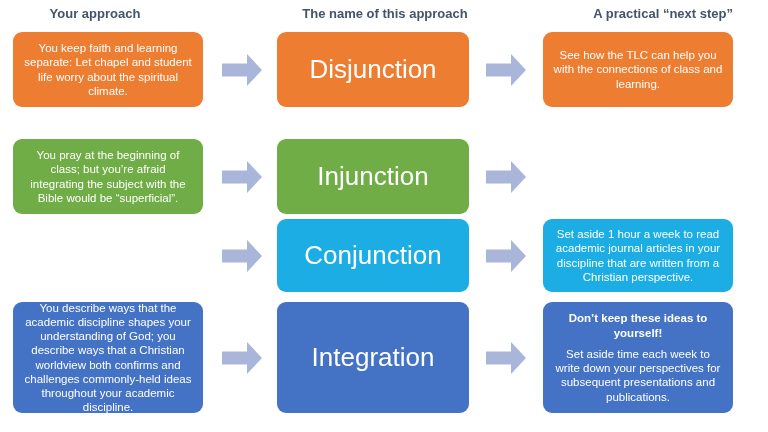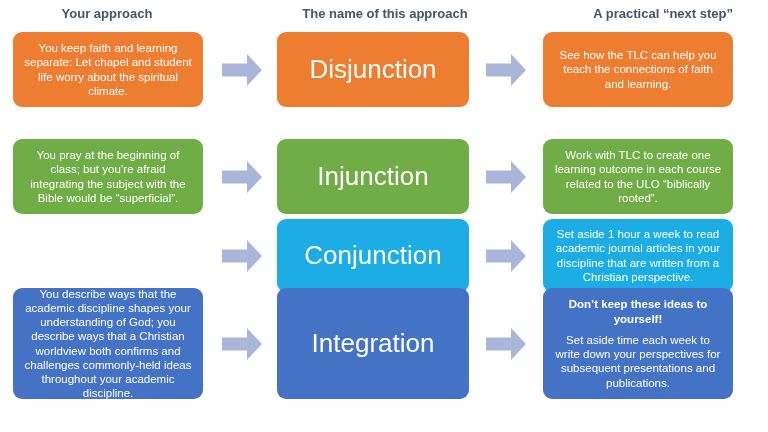--- a/index.html
+++ b/index.html
@@ -13,29 +13,29 @@
   }
   .col-header {
     position: absolute;
     top: 6px;
     text-align: center;
     font-weight: bold;
     font-size: 13px;
     line-height: 16px;
     color: var(--header_text, #44546A);
   }
-  .h1 { left: 0;     width: 190px; padding-left: 12px; }
+  .h1 { left: 0;     width: 190px; }
   .h2 { left: 277px; width: 216px; }
   .h3 { left: 523px; width: 210px; text-align: right; }
 
   .row { position: absolute; left: 0; width: 652px; }
   .r1 { top: 32px;  height: 75px;  }
   .r2 { top: 139px; height: 75px;  }
   .r3 { top: 219px; height: 73px;  }
-  .r4 { top: 288px; height: 111px; }
+  .r4 { top: 302px; height: 111px; }
 
   .box {
     position: absolute;
     top: 0; bottom: 0;
     border-radius: 9px;
     color: #fff;
     display: flex;
     flex-direction: column;
     align-items: center;
     justify-content: center;
@@ -79,33 +79,32 @@
 
   <div class="row r1">
     <div class="box left">You keep faith and learning separate: Let chapel and student life worry about the spiritual climate.</div>
     <svg class="arrow a1" viewBox="0 0 40 32" aria-hidden="true">
         <polygon points="0,9.5 25,9.5 25,0 40,16 25,32 25,22.5 0,22.5"></polygon>
       </svg>
     <div class="box mid">Disjunction</div>
     <svg class="arrow a2" viewBox="0 0 40 32" aria-hidden="true">
         <polygon points="0,9.5 25,9.5 25,0 40,16 25,32 25,22.5 0,22.5"></polygon>
       </svg>
-    <div class="box right">See how the TLC can help you teach the connections of faith and learning.</div>
+    <div class="box right">See how the TLC can help you with the connections of class and learning.</div>
   </div>
 
   <div class="row r2">
     <div class="box left">You pray at the beginning of class; but you’re afraid integrating the subject with the Bible would be “superficial”.</div>
     <svg class="arrow a1" viewBox="0 0 40 32" aria-hidden="true">
         <polygon points="0,9.5 25,9.5 25,0 40,16 25,32 25,22.5 0,22.5"></polygon>
       </svg>
     <div class="box mid">Injunction</div>
     <svg class="arrow a2" viewBox="0 0 40 32" aria-hidden="true">
         <polygon points="0,9.5 25,9.5 25,0 40,16 25,32 25,22.5 0,22.5"></polygon>
       </svg>
-    <div class="box right">Work with TLC to create one learning outcome in each course related to the ULO “biblically rooted”.</div>
   </div>
 
   <div class="row r3">
     <svg class="arrow a1" viewBox="0 0 40 32" aria-hidden="true">
         <polygon points="0,9.5 25,9.5 25,0 40,16 25,32 25,22.5 0,22.5"></polygon>
       </svg>
     <div class="box mid">Conjunction</div>
     <svg class="arrow a2" viewBox="0 0 40 32" aria-hidden="true">
         <polygon points="0,9.5 25,9.5 25,0 40,16 25,32 25,22.5 0,22.5"></polygon>
       </svg>

